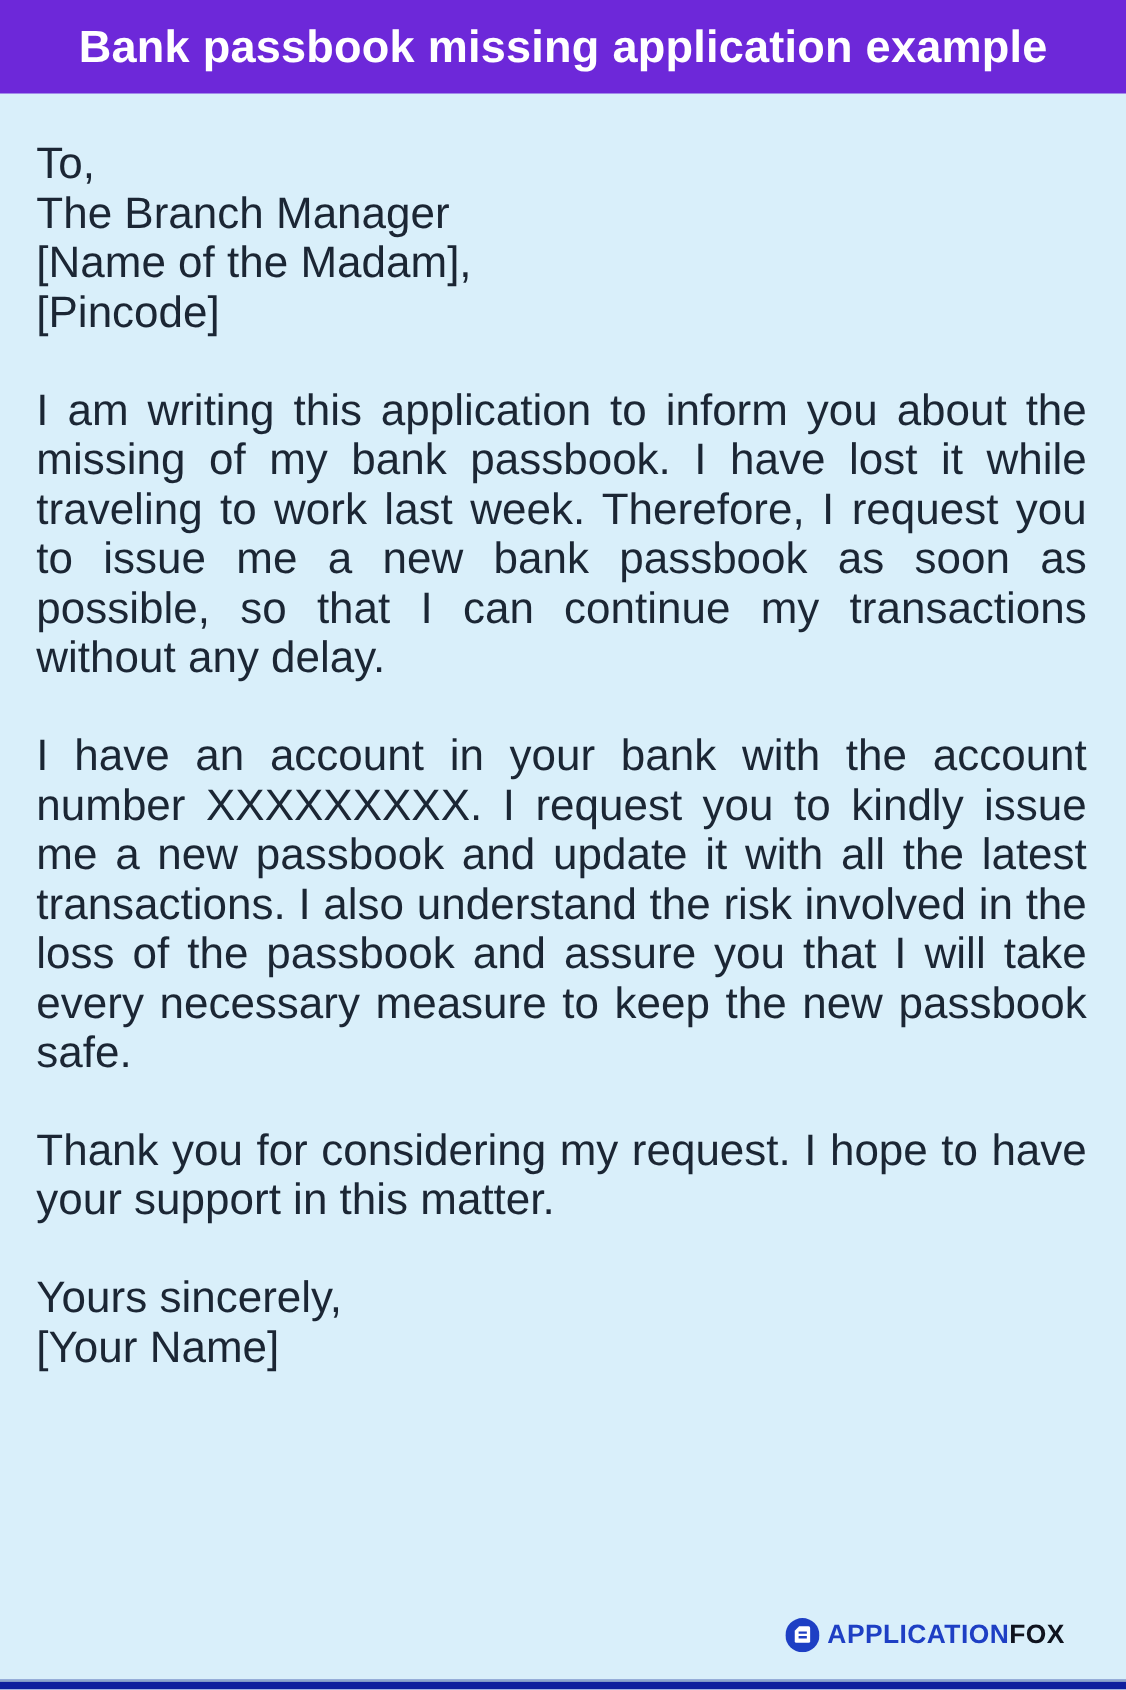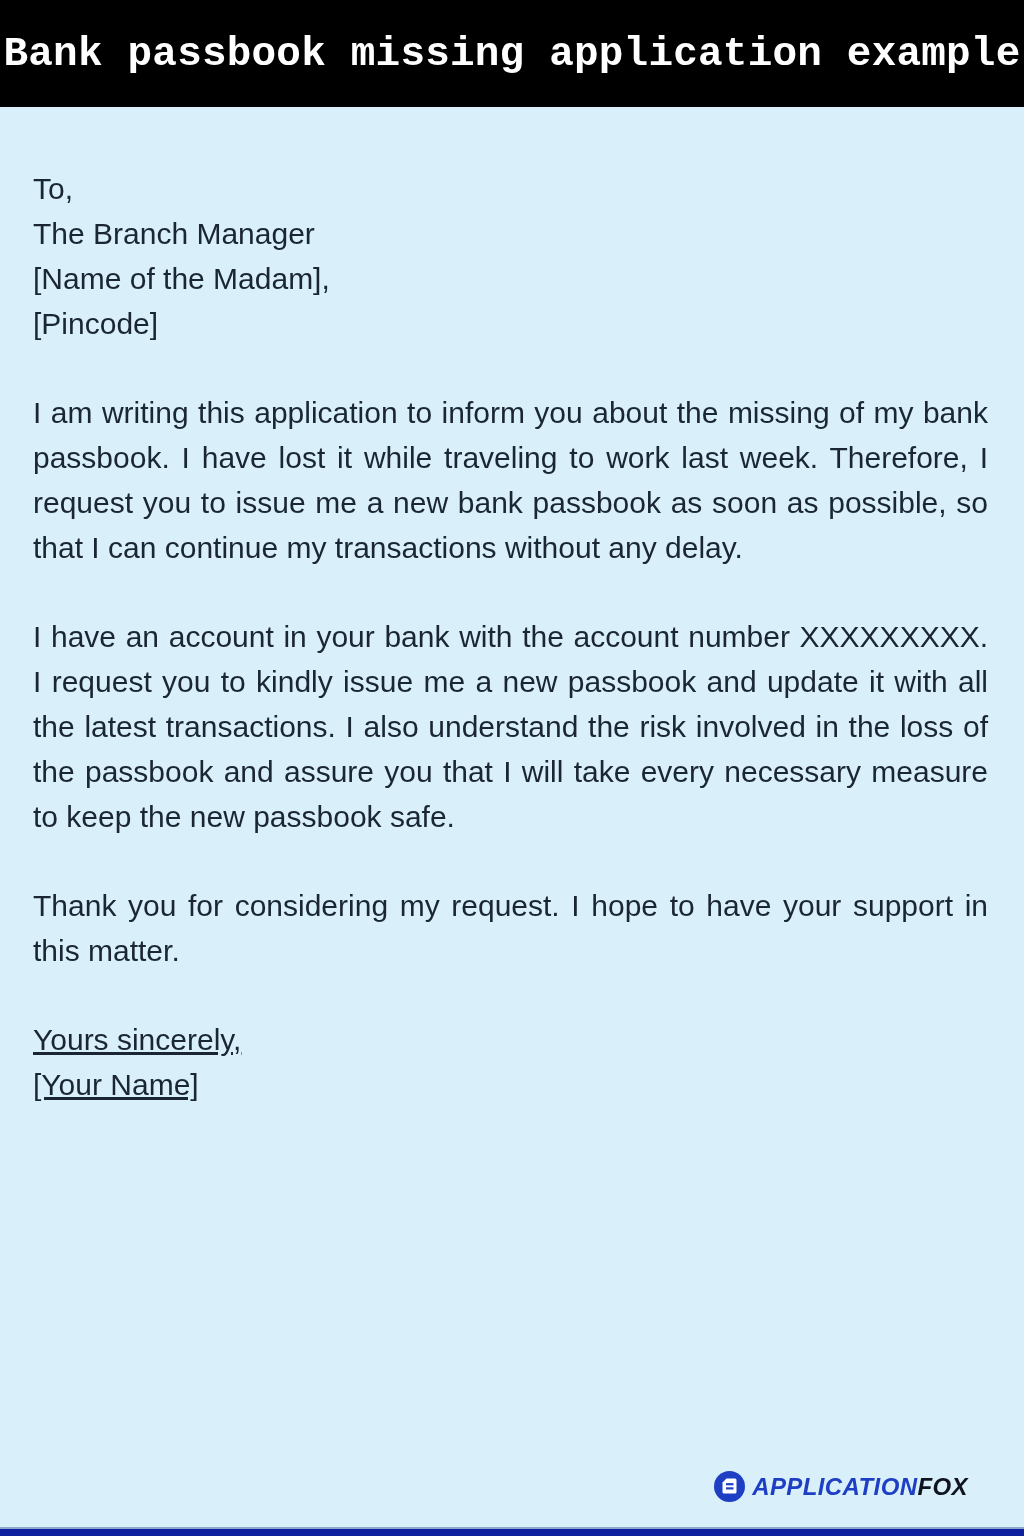--- a/index.html
+++ b/index.html
@@ -6,57 +6,55 @@
   .page {
     position: relative;
     width: 1024px;
     height: 1536px;
     background: #d9effa;
     font-family: "Liberation Sans", sans-serif;
     color: #1b2634;
     overflow: hidden;
   }
   .header {
-    height: 107px;
-    background: #000000;
+    height: 85px;
+    background: #6d28d9;
     display: flex;
     align-items: center;
     justify-content: center;
-    font-family: Liberation Mono, monospace;
   }
   .header-title {
     color: #ffffff;
     font-size: 41px;
     font-weight: bold;
     margin: 0;
     letter-spacing: 0.2px;
   }
   .content {
-    padding: 59px 36px 0 33px;
-    font-size: 30px;
+    padding: 42px 36px 0 33px;
+    font-size: 40px;
     line-height: 45px;
   }
   .block { margin: 0 0 44px 0; }
-  .block:last-child { margin-bottom: 12px; text-decoration: underline; }
+  .block:last-child { margin-bottom: 12px; }
   .address-line, .closing-line { white-space: nowrap; }
   .paragraph {
     margin: 0 0 44px 0;
     text-align: justify;
   }
   .logo {
     position: absolute;
     top: 1471px;
     right: 56px;
     display: flex;
     align-items: center;
     gap: 7px;
   }
   .logo-icon { display: block; }
   .logo-text {
-    font-style: italic;
     font-weight: bold;
     font-size: 24px;
     letter-spacing: 0.4px;
     white-space: nowrap;
     text-align: center;
   }
   .logo-app { color: #1e3fc4; }
   .logo-fox { color: #10141f; }
   .footer-bar {
     position: absolute;

